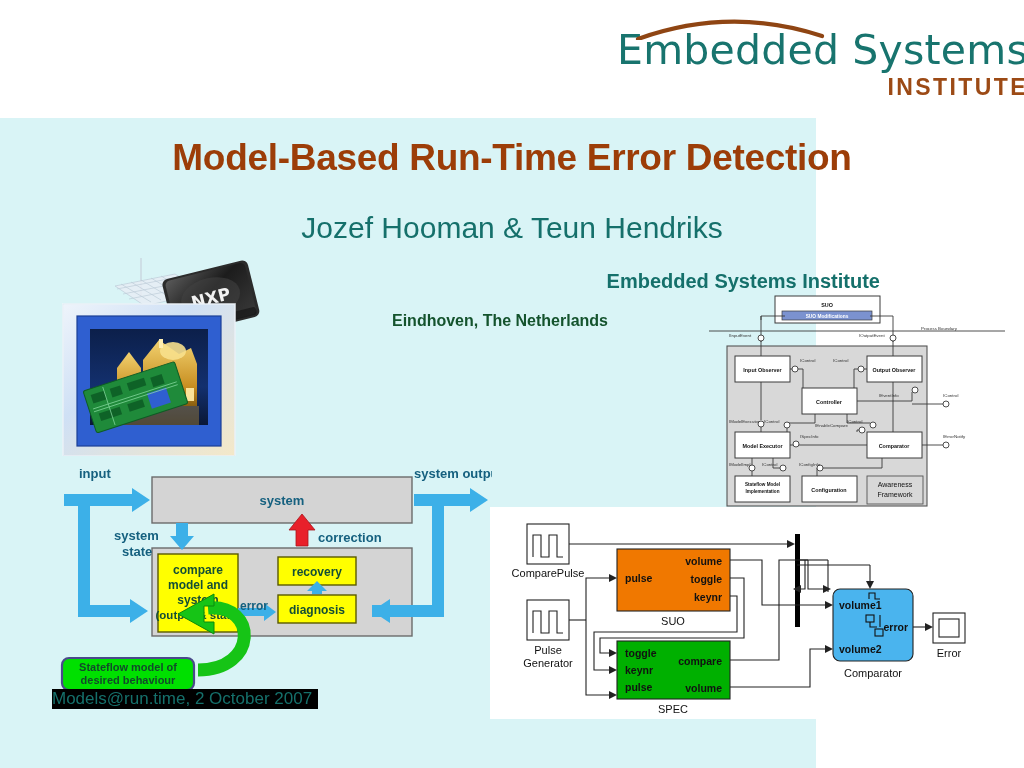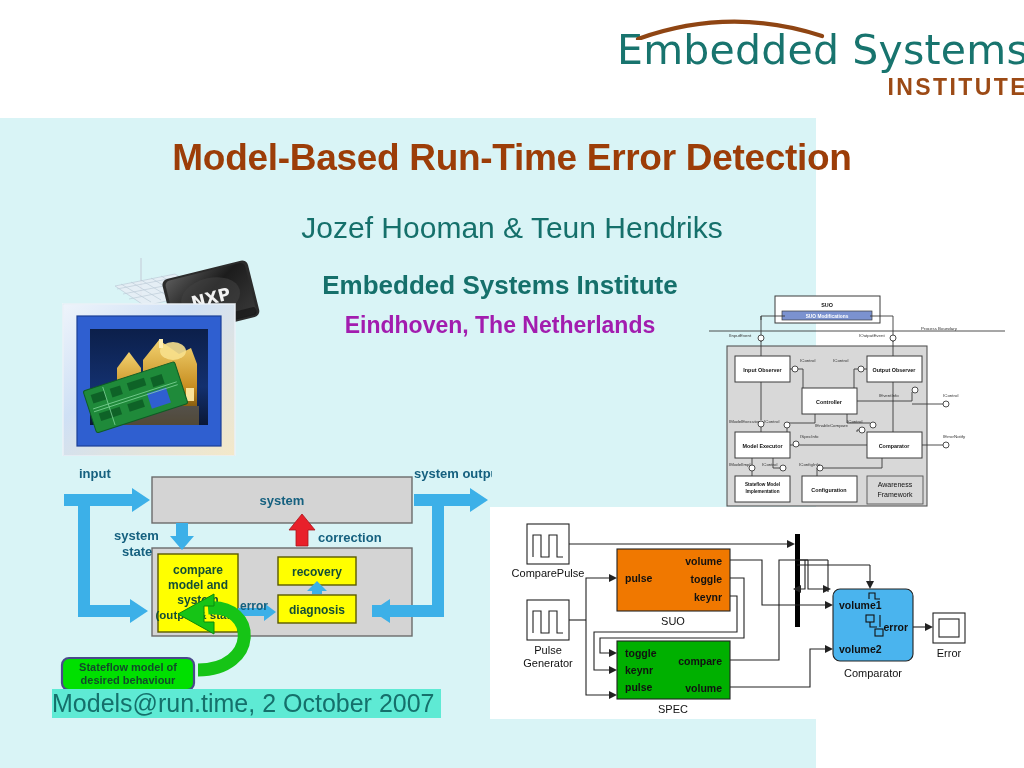--- a/index.html
+++ b/index.html
@@ -31,31 +31,31 @@
 
   .title{
     position:absolute;left:0;top:19px;width:1024px;text-align:center;
     font-size:37px;font-weight:bold;color:#9c3d08;letter-spacing:-0.3px;
   }
   .authors{
     position:absolute;left:0;top:93px;width:1024px;text-align:center;
     font-size:30px;font-weight:normal;color:#15706b;
   }
   .affil1{
-    position:absolute;left:120px;top:152px;width:760px;text-align:center;
-    font-size:26px;font-weight:bold;color:#15706b;
+    position:absolute;left:120px;top:152px;width:760px;text-align:right;
+    font-size:20px;font-weight:bold;color:#15706b;
   }
   .affil2{
     position:absolute;left:120px;top:194px;width:760px;text-align:center;
-    font-size:23px;font-weight:bold;color:#a21caf;
+    font-size:16px;font-weight:bold;color:#14532d;
   }
   .footer{
     position:absolute;left:52px;top:571px;
-    font-size:25px;color:#15706b;font-family:"Liberation Sans", sans-serif;
-    background:#5eead4;padding-right:6px;text-align:right;
+    font-size:17px;color:#15706b;font-family:"Liberation Sans", sans-serif;
+    background:#000000;padding-right:6px;text-align:right;
   }
 
   
   .photo{position:absolute;left:55px;top:138px;width:215px;height:200px;}
   .photo svg{display:block;}
 
   
   .arch{position:absolute;left:707px;top:174px;width:300px;height:220px;}
   .arch svg{display:block;}
 

